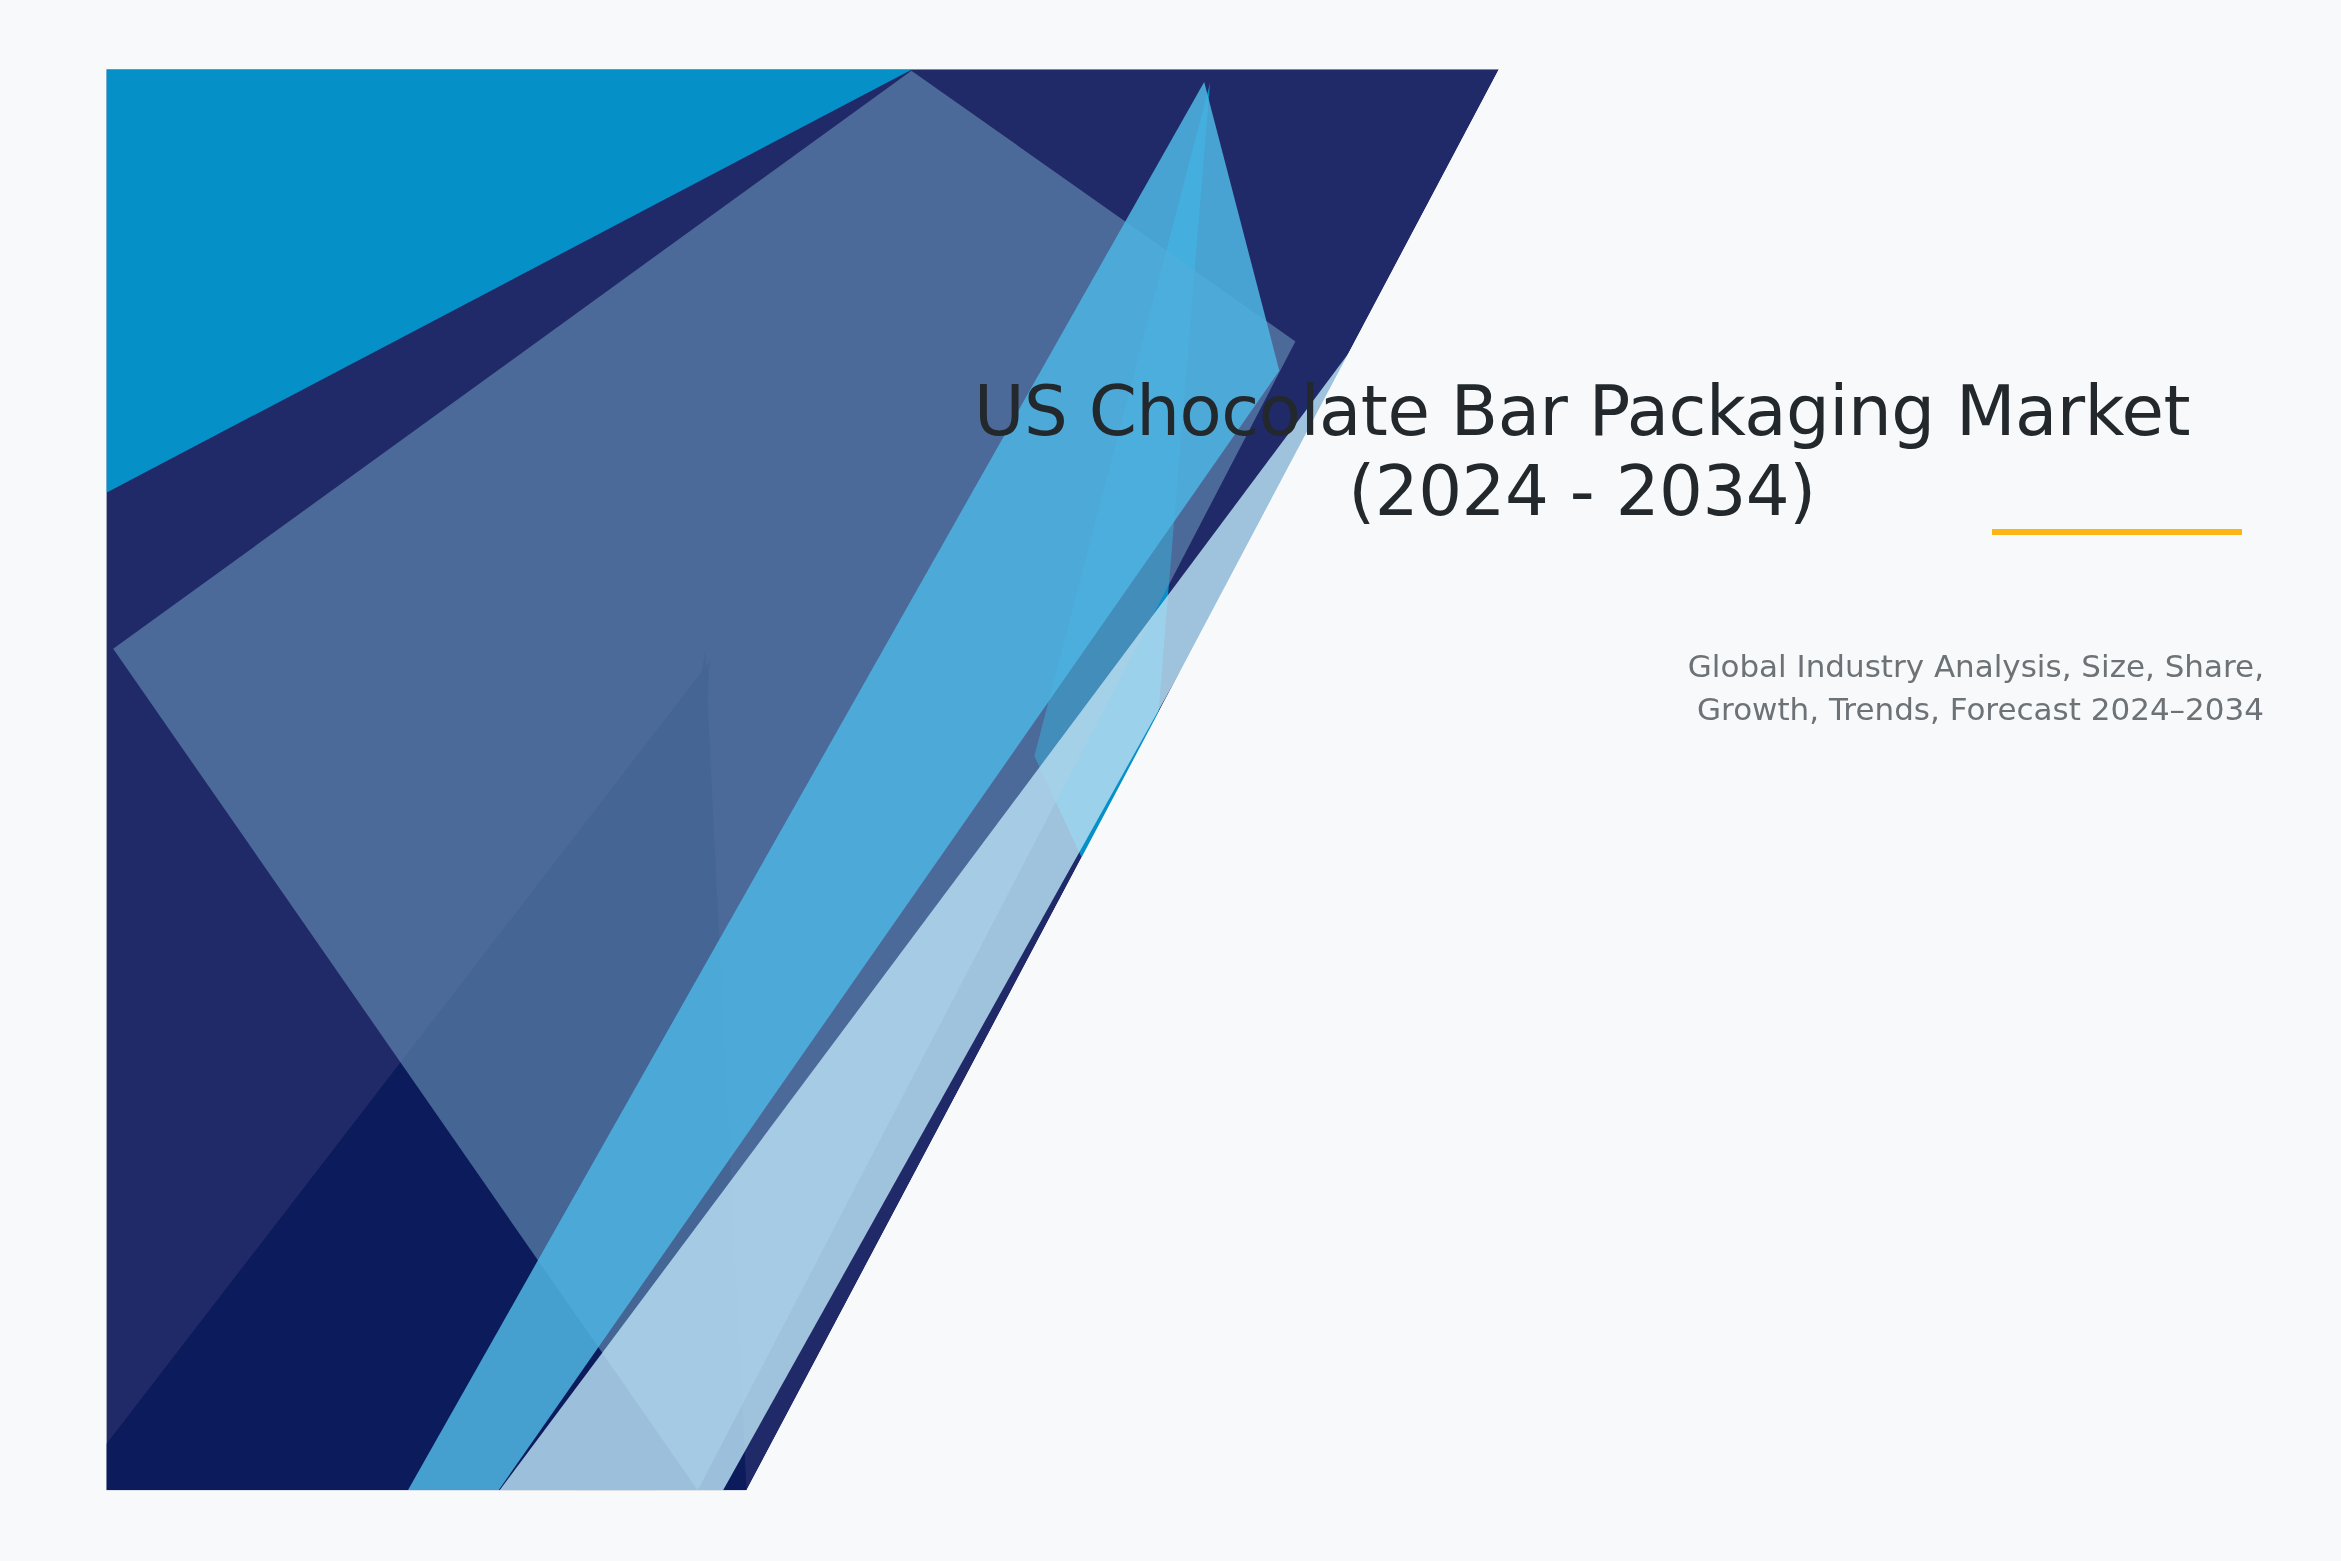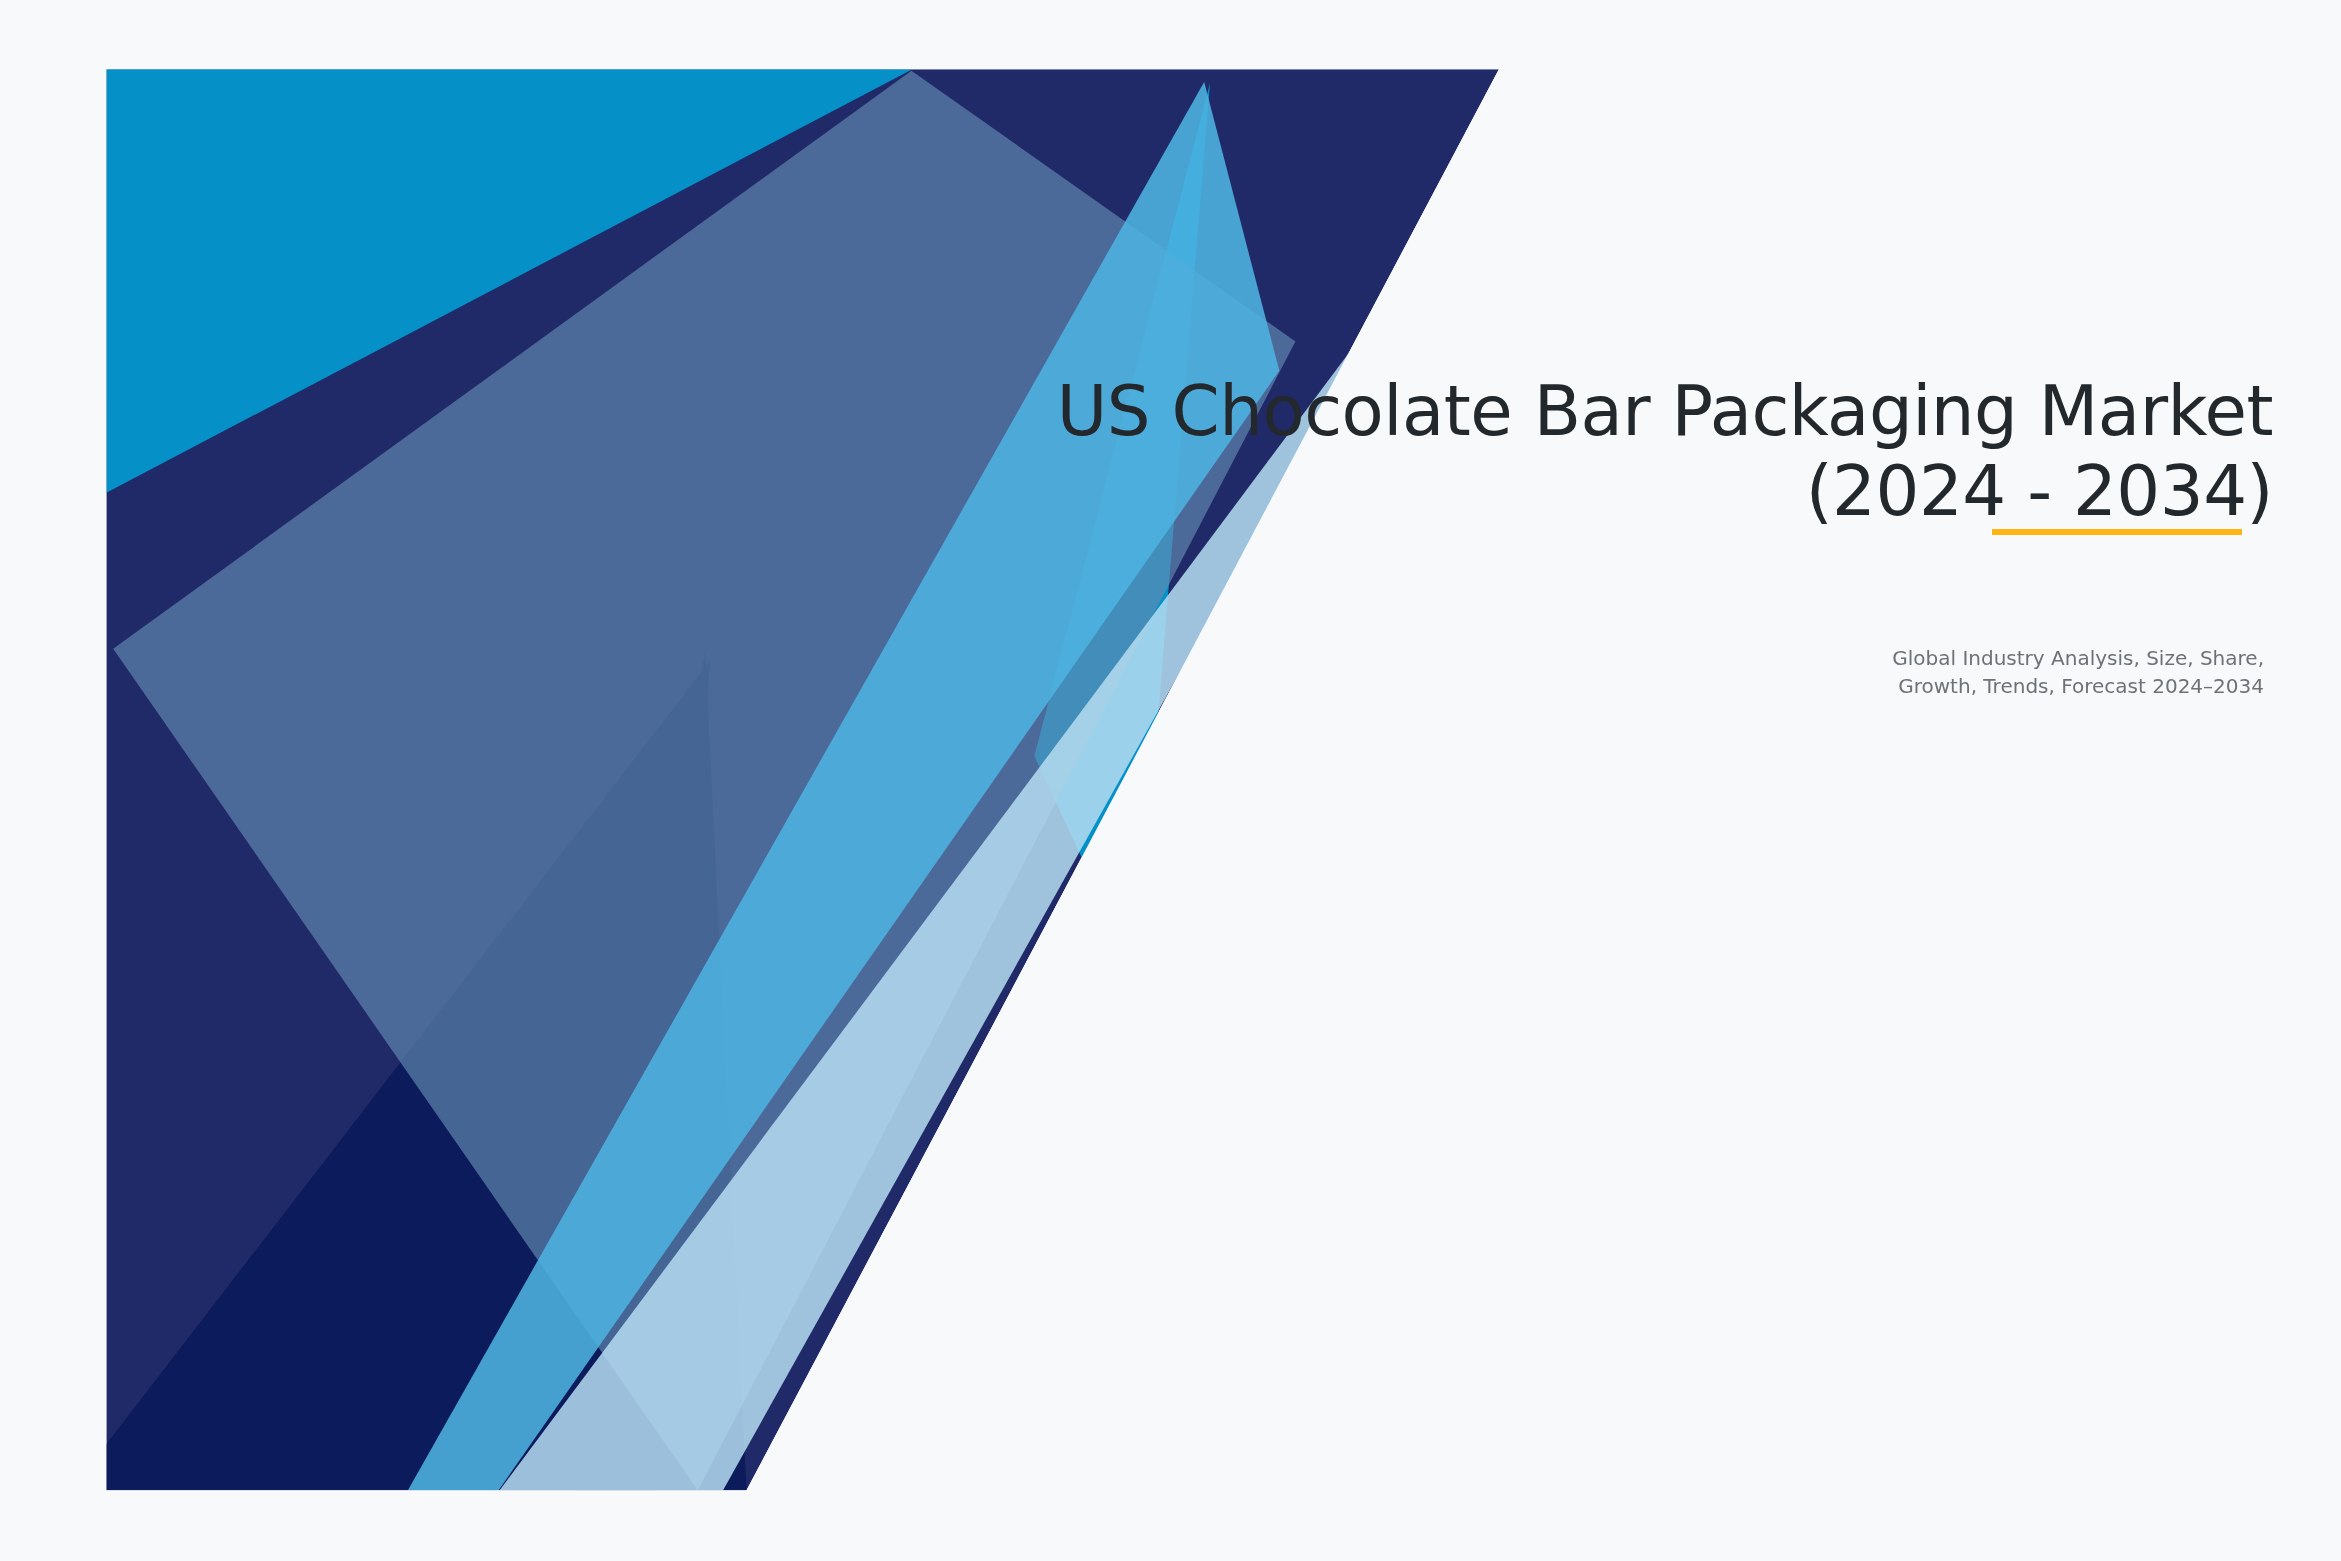--- a/index.html
+++ b/index.html
@@ -17,24 +17,24 @@
   }
   #artwork {
     position: absolute;
     left: 0;
     top: 0;
     width: 2342px;
     height: 1561px;
   }
   #text-block {
     position: absolute;
-    left: 839px;
+    left: 865px;
     top: 371px;
     width: 1434px;
-    text-align: right;
+    text-align: center;
   }
   #title {
     margin: 0;
     font-family: "DejaVu Sans", sans-serif;
     font-weight: 400;
     font-size: 69px;
     line-height: 1.16;
     letter-spacing: -0.5px;
     color: #23282c;
     white-space: pre-line;
@@ -50,21 +50,21 @@
   }
   #subtitle {
     position: absolute;
     left: 1269px;
     top: 645px;
     width: 995px;
     margin: 0;
     text-align: right;
     font-family: "DejaVu Sans", sans-serif;
     font-weight: 400;
-    font-size: 20px;
+    font-size: 31px;
     line-height: 1.38;
     color: #6d7276;
     white-space: pre-line;
   }
 </style>
 </head>
 <body>
 
 <div id="page">
 

